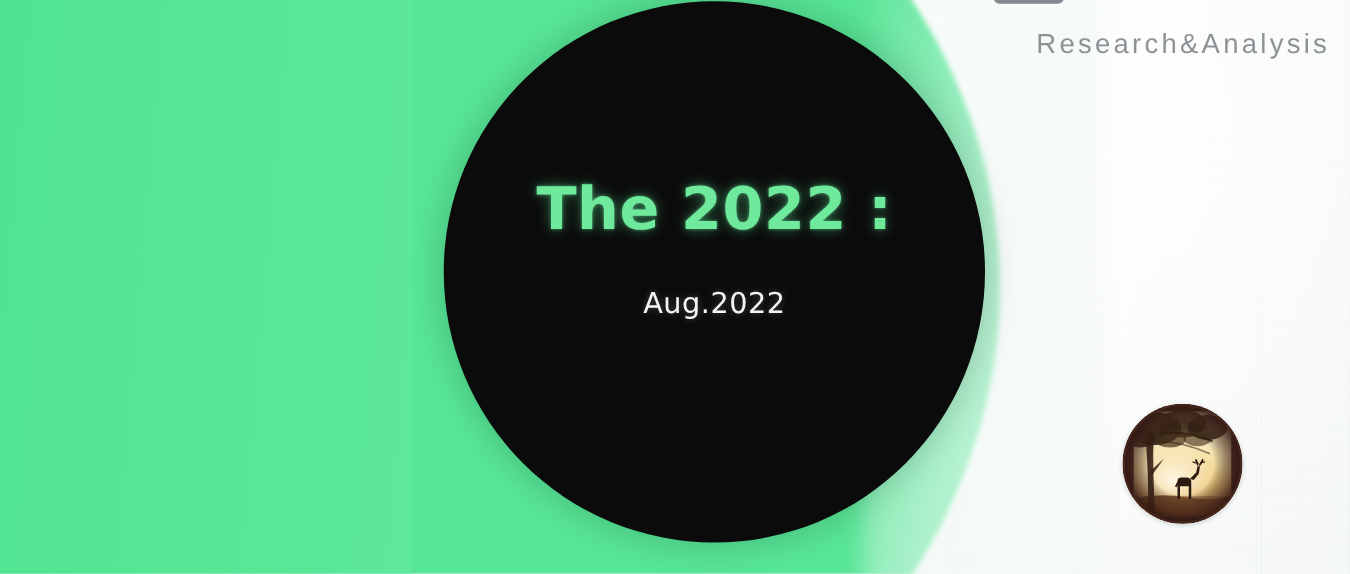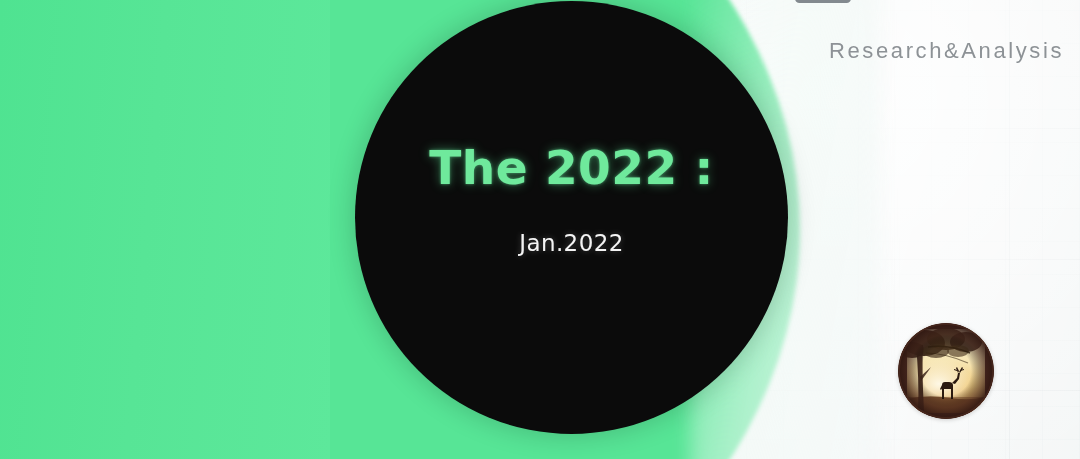--- a/index.html
+++ b/index.html
@@ -115,21 +115,21 @@
     font-weight:normal;
     font-size:23px;
     letter-spacing:0.4px;
     text-shadow:0 0 6px rgba(255,255,255,0.25);
   }
 
   
   .kicker {
     position:absolute;
     right:16px;
-    top:38px;
+    top:22px;
     color:#8d9296;
     font-family:"Liberation Sans", sans-serif;
     font-size:22px;
     letter-spacing:2.6px;
     white-space:nowrap;
   }
 
   
   .top-notch {
     position:absolute;
@@ -164,21 +164,21 @@
   <div class="paper-sheen"></div>
 
   <div class="green-blob"></div>
   <div class="green-slab"></div>
   <div class="green-feather"></div>
 
   <div class="black-disc"></div>
 
   <div class="title-block">
     <div class="title-line l1">The 2022 :</div>
-    <div class="subtitle">Jan.2022</div>
+    <div class="subtitle">Aug.2022</div>
   </div>
 
   <div class="kicker">Research&amp;Analysis</div>
 
   <div class="top-notch"></div>
 
   <div class="avatar">
     <svg viewBox="0 0 96 96" xmlns="http://www.w3.org/2000/svg">
       <defs>
         <clipPath id="circClip">

